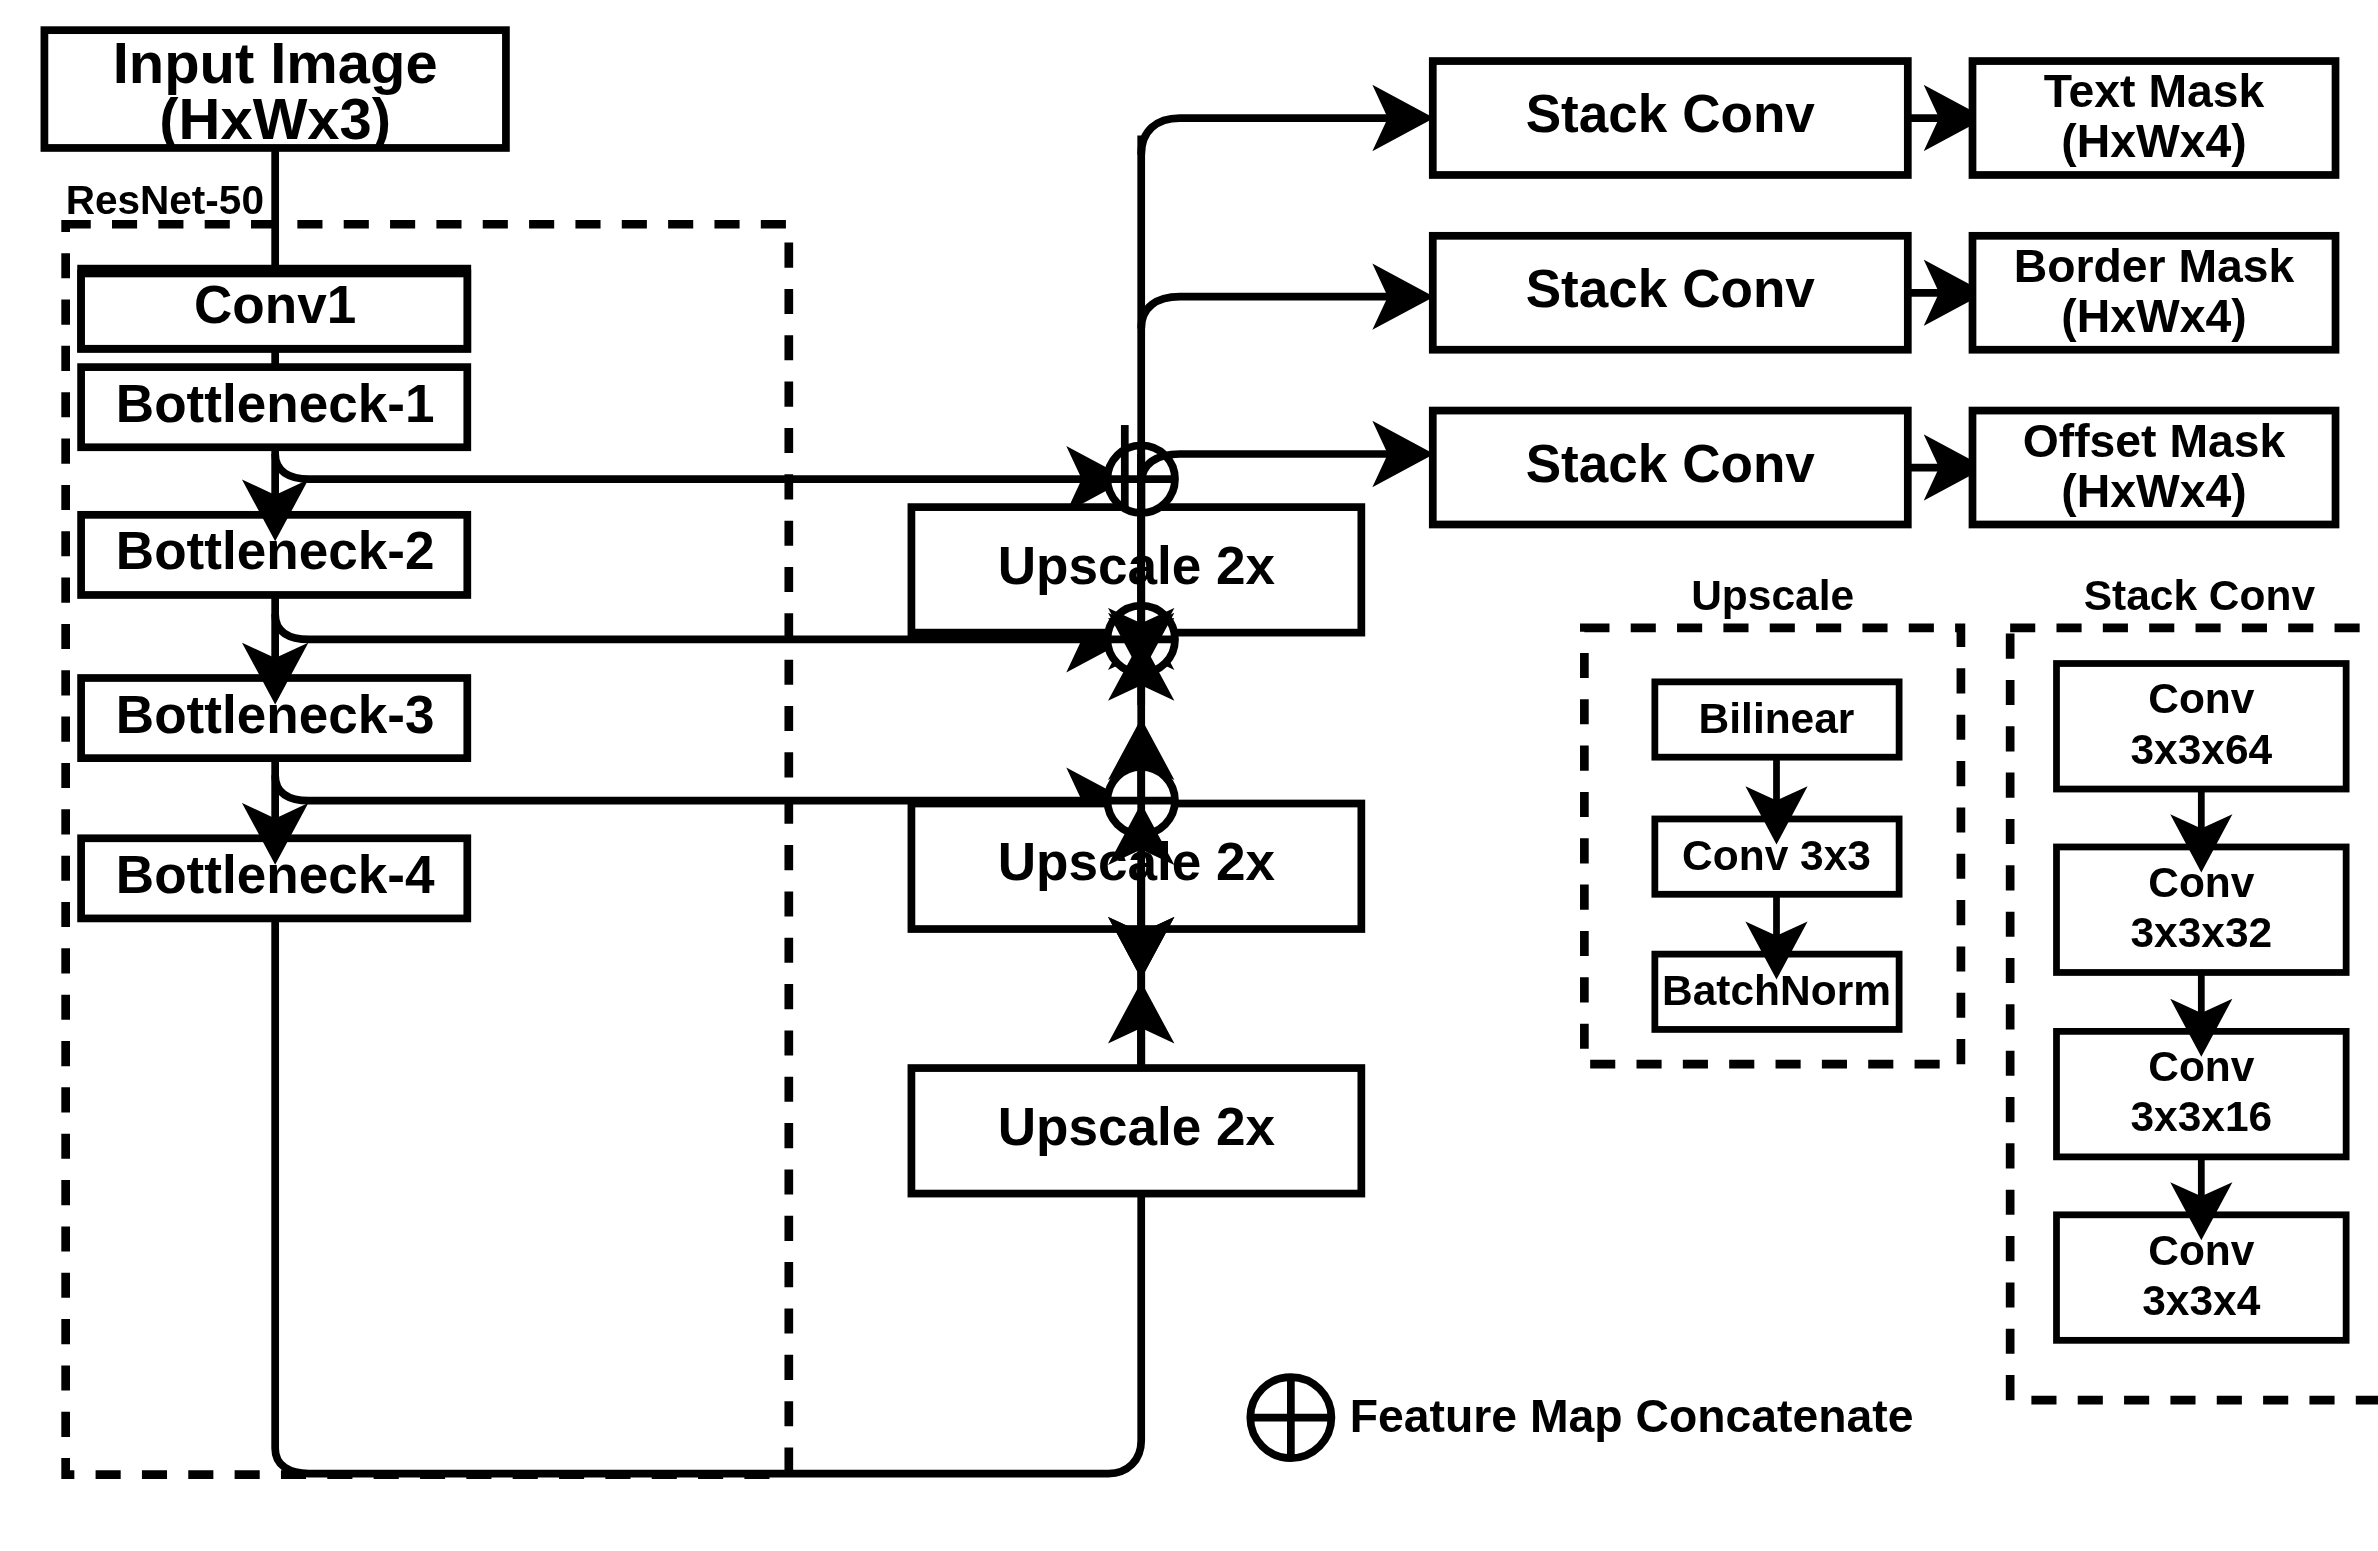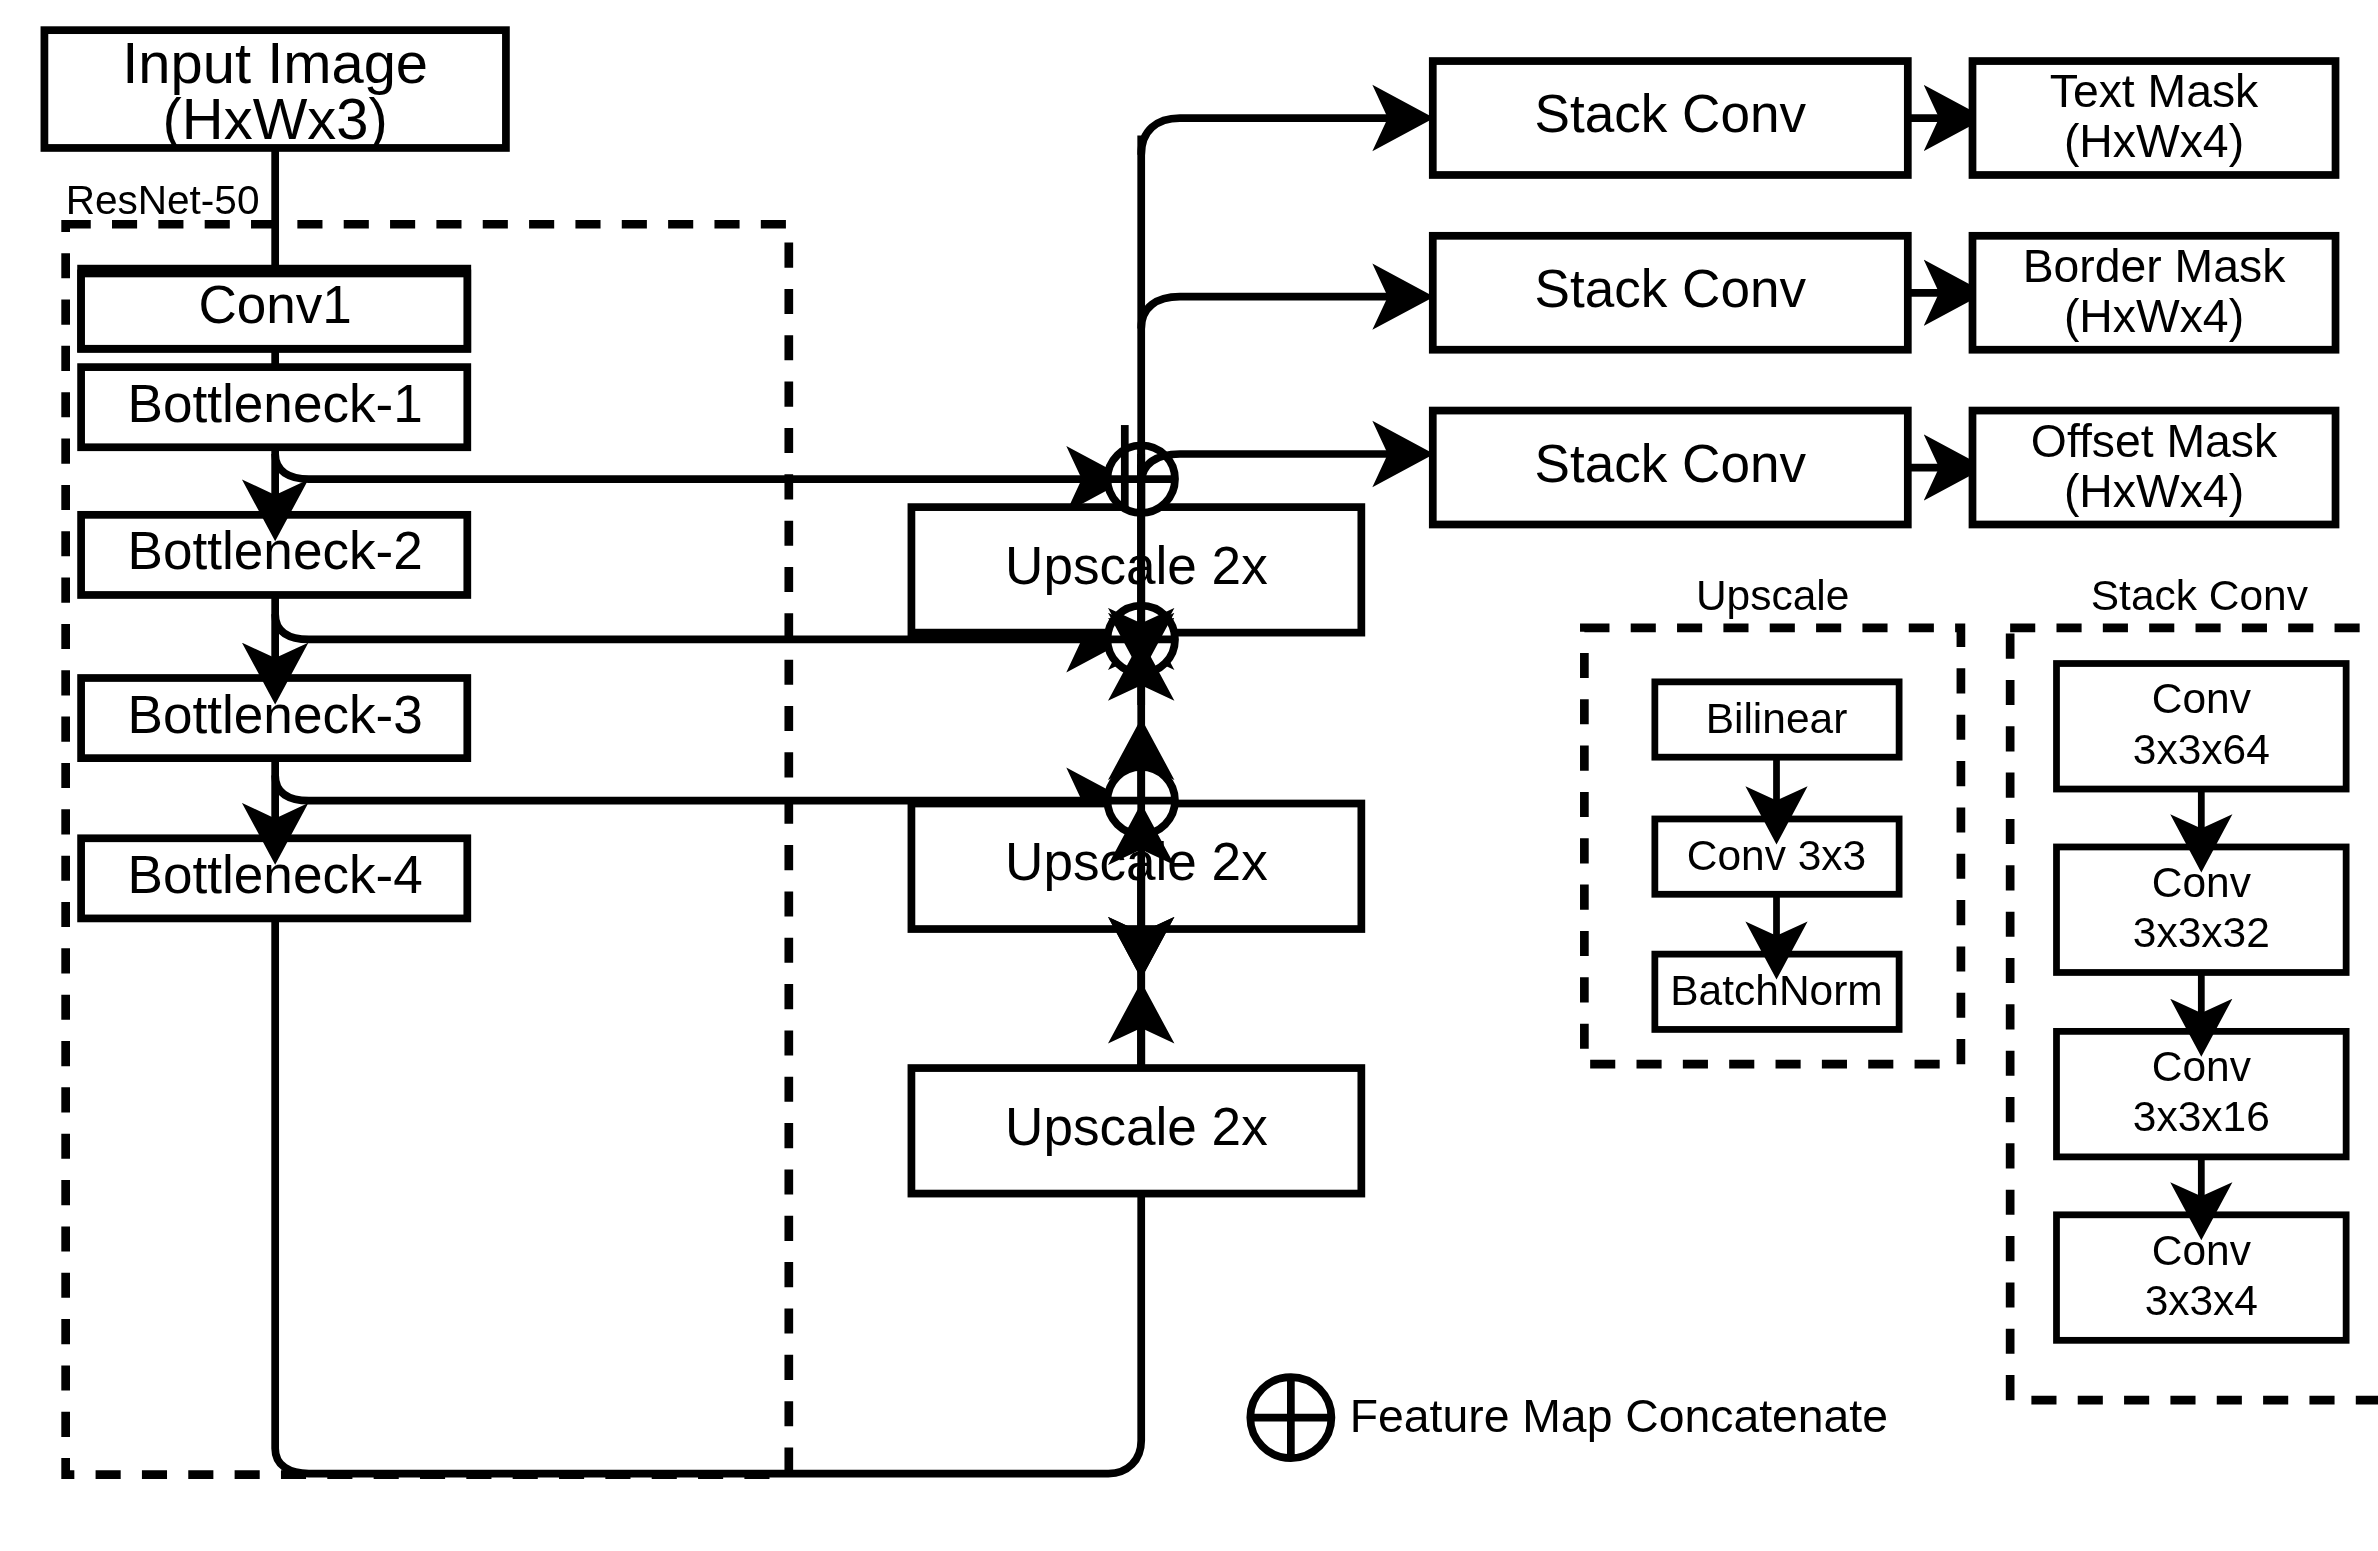--- a/index.html
+++ b/index.html
@@ -11,20 +11,21 @@
     width: 2378px;
     height: 1552px;
     overflow: hidden;
     font-family: "Liberation Sans", sans-serif;
   }
   #diagram-root {
     position: relative;
     width: 2086px;
     height: 1552px;
     background: #ffffff;
+    font-weight: bold;
   }
   svg.canvas {
     position: absolute;
     top: 0;
     left: 0;
     width: 2378px;
     height: 1552px;
   }
   .node-box {
     fill: #ffffff;

